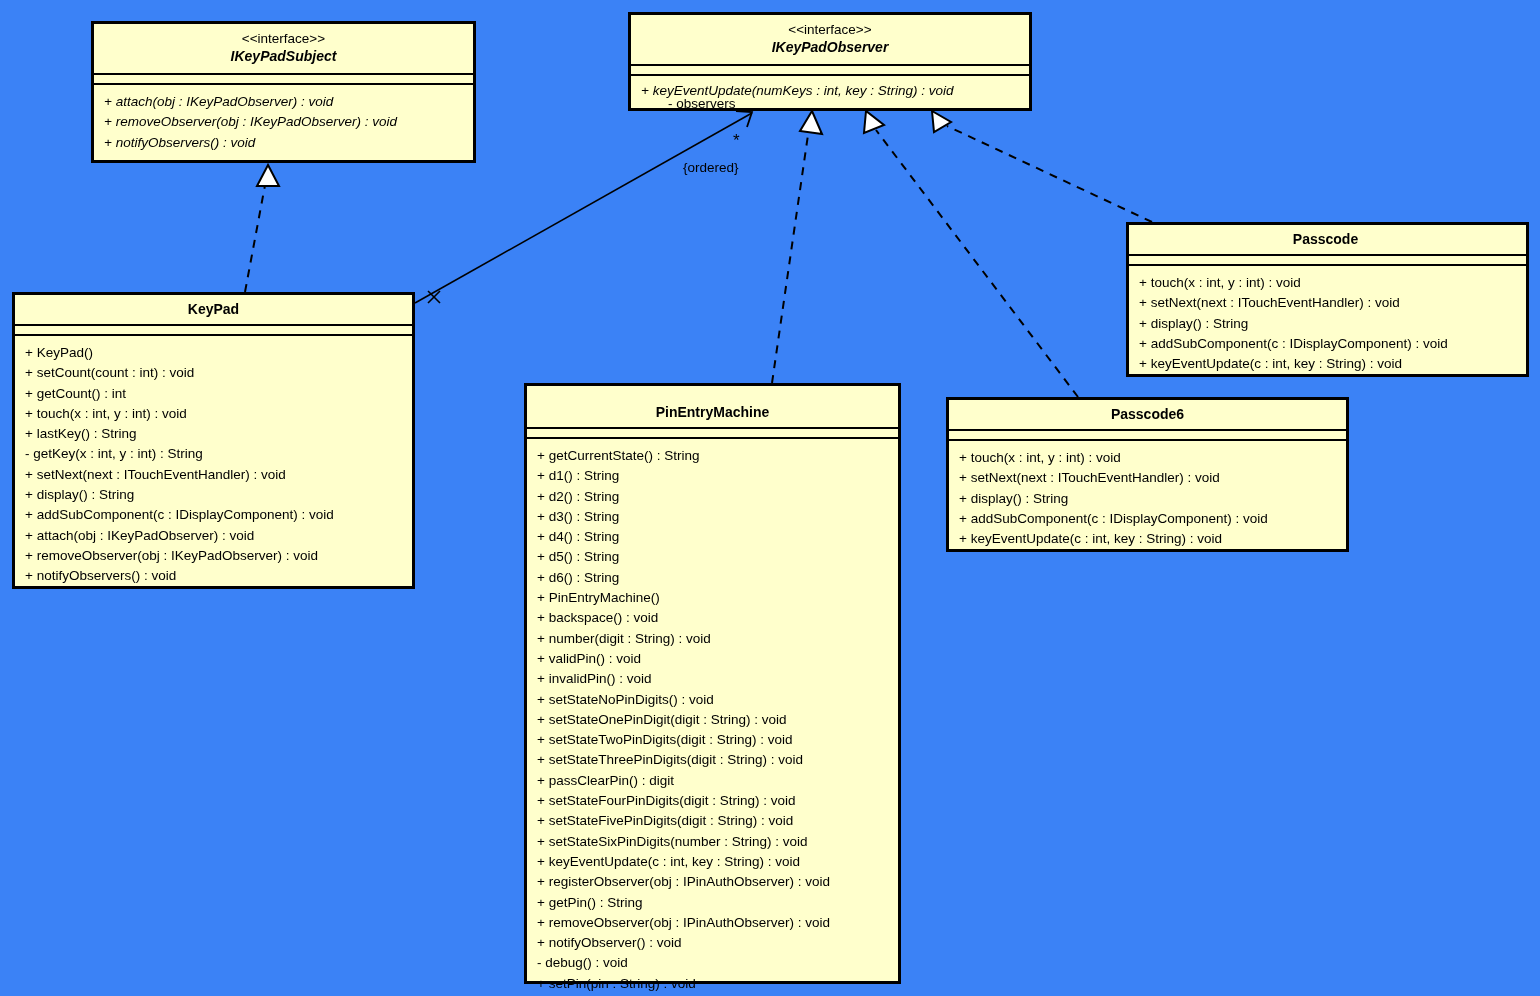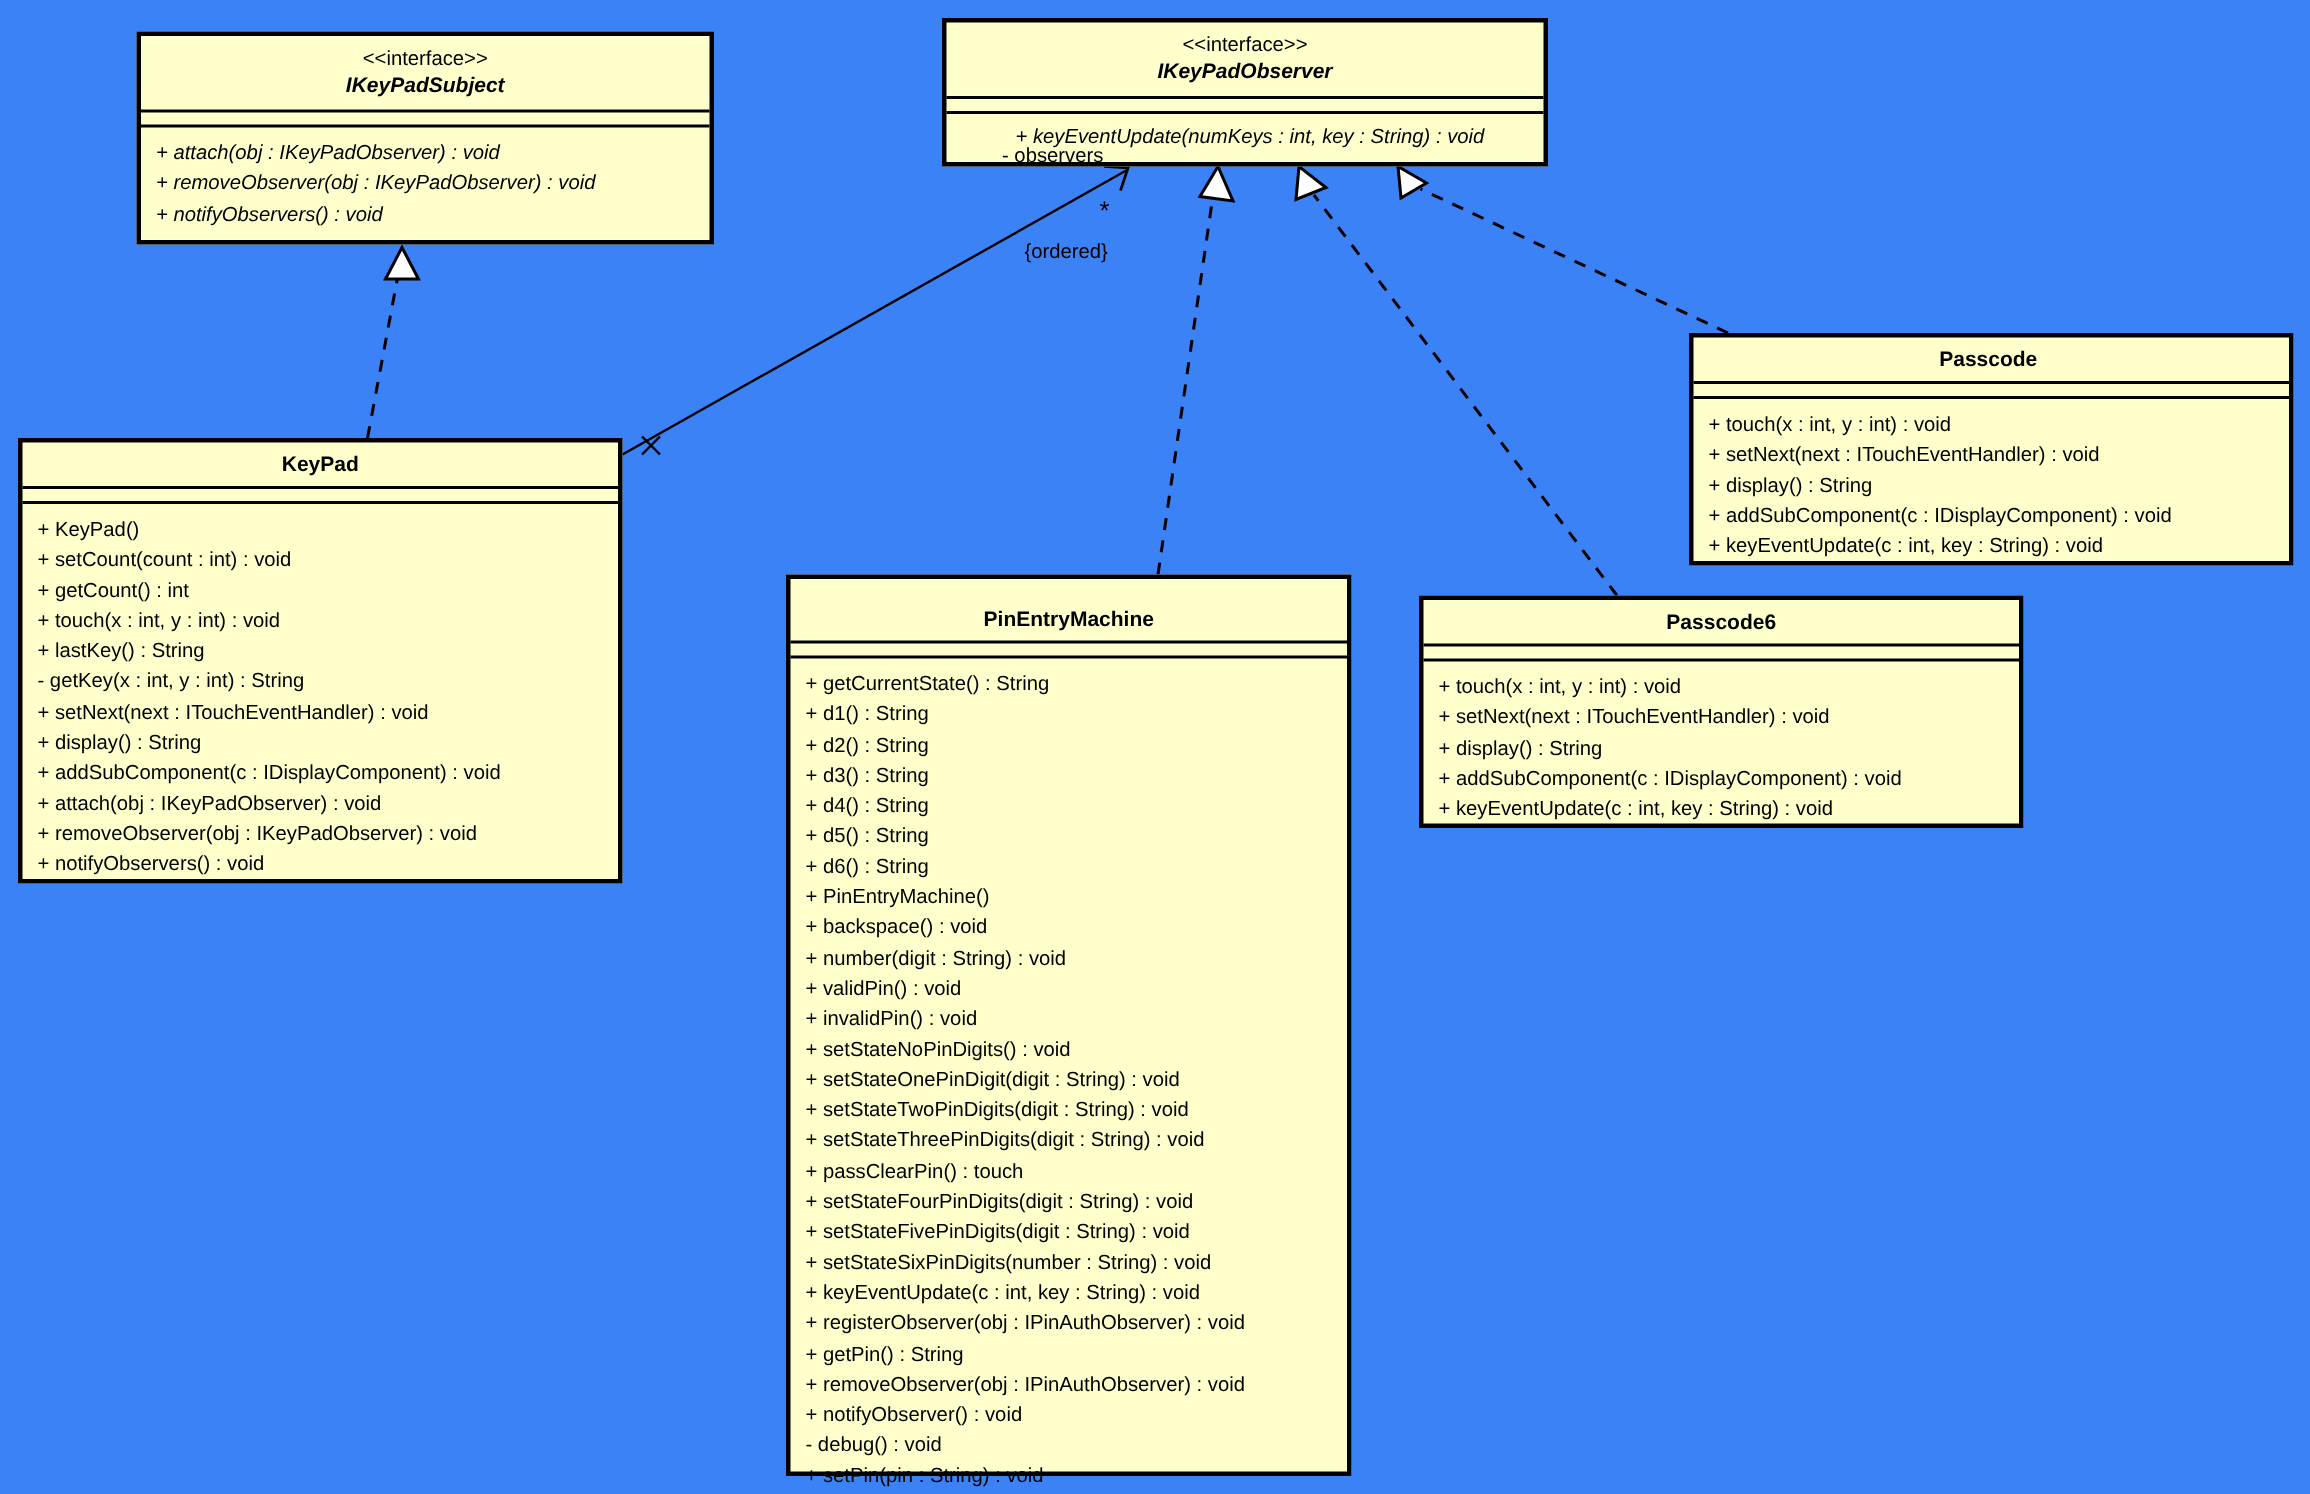--- a/index.html
+++ b/index.html
@@ -133,21 +133,21 @@
       <div class="uml-op italic">+ notifyObservers() : void</div>
     </div>
   </div>
 
   <div class="uml-box" style="left:628px; top:12px; width:404px; height:99px;">
     <div class="uml-name-compartment">
       <div class="uml-stereotype">&lt;&lt;interface&gt;&gt;</div>
       <div class="uml-class-name italic">IKeyPadObserver</div>
     </div>
     <div class="uml-attr-compartment"></div>
-    <div class="uml-ops-compartment" style="padding-top:5px;margin-left:36px;">
+    <div class="uml-ops-compartment" style="padding-top:5px;">
       <div class="uml-op italic">+ keyEventUpdate(numKeys : int, key : String) : void</div>
     </div>
   </div>
 
   <div class="uml-box" style="left:12px; top:292px; width:403px; height:297px;">
     <div class="uml-name-compartment" style="padding:5px 8px 5px 8px;">
       <div class="uml-class-name">KeyPad</div>
     </div>
     <div class="uml-attr-compartment"></div>
     <div class="uml-ops-compartment">
@@ -195,21 +195,21 @@
       <div class="uml-op">+ d6() : String</div>
       <div class="uml-op">+ PinEntryMachine()</div>
       <div class="uml-op">+ backspace() : void</div>
       <div class="uml-op">+ number(digit : String) : void</div>
       <div class="uml-op">+ validPin() : void</div>
       <div class="uml-op">+ invalidPin() : void</div>
       <div class="uml-op">+ setStateNoPinDigits() : void</div>
       <div class="uml-op">+ setStateOnePinDigit(digit : String) : void</div>
       <div class="uml-op">+ setStateTwoPinDigits(digit : String) : void</div>
       <div class="uml-op">+ setStateThreePinDigits(digit : String) : void</div>
-      <div class="uml-op">+ passClearPin() : touch</div>
+      <div class="uml-op">+ passClearPin() : digit</div>
       <div class="uml-op">+ setStateFourPinDigits(digit : String) : void</div>
       <div class="uml-op">+ setStateFivePinDigits(digit : String) : void</div>
       <div class="uml-op">+ setStateSixPinDigits(number : String) : void</div>
       <div class="uml-op">+ keyEventUpdate(c : int, key : String) : void</div>
       <div class="uml-op">+ registerObserver(obj : IPinAuthObserver) : void</div>
       <div class="uml-op">+ getPin() : String</div>
       <div class="uml-op">+ removeObserver(obj : IPinAuthObserver) : void</div>
       <div class="uml-op">+ notifyObserver() : void</div>
       <div class="uml-op">- debug() : void</div>
       <div class="uml-op">+ setPin(pin : String) : void</div>

